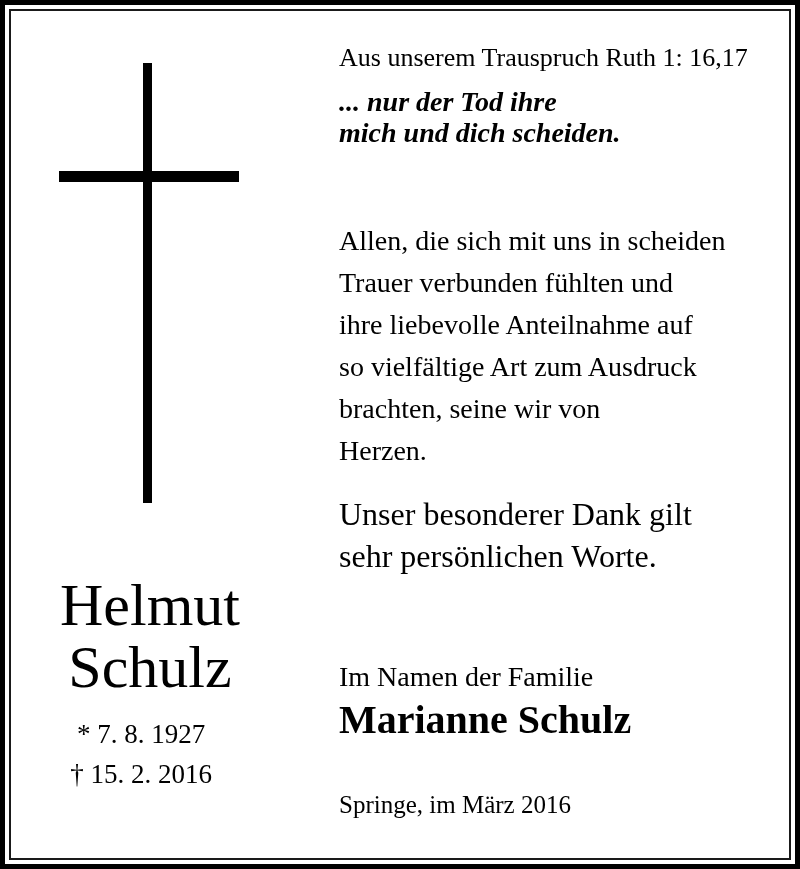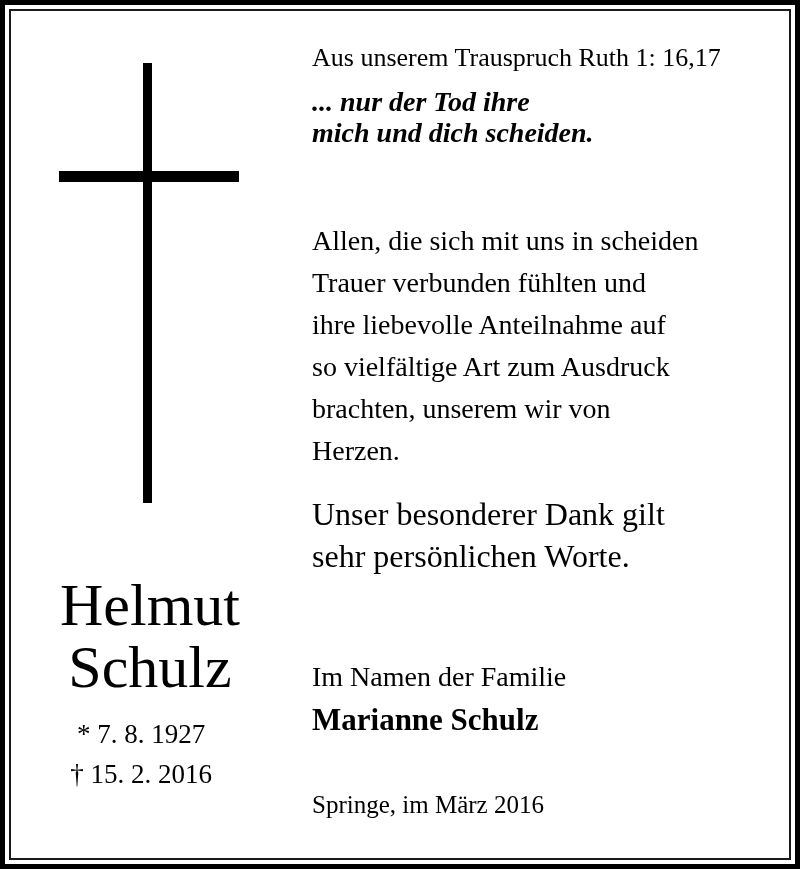--- a/index.html
+++ b/index.html
@@ -58,21 +58,21 @@
   .dates-block {
     left: 6px;
     top: 709px;
     width: 260px;
     text-align: center;
     font-size: 27px;
     line-height: 40px;
   }
 
   
-  .right-col { left: 307px; }
+  .right-col { left: 334px; }
   .verse-source {
     top: 36px;
     font-size: 26px;
     line-height: 34px;
     white-space: nowrap;
   }
   .verse {
     top: 81px;
     font-size: 28px;
     line-height: 31px;
@@ -94,21 +94,21 @@
   }
   .closing {
     top: 651px;
     white-space: nowrap;
   }
   .closing-intro {
     font-size: 28px;
     line-height: 42px;
   }
   .closing-name {
-    font-size: 31px;
+    font-size: 40px;
     line-height: 43px;
     font-weight: bold;
   }
   .place-date {
     top: 783px;
     font-size: 25px;
     line-height: 34px;
     white-space: nowrap;
   }
 </style>
@@ -138,21 +138,21 @@
   <div class="abs right-col verse">
     <div>... nur der Tod ihre</div>
     <div>mich und dich scheiden.</div>
   </div>
 
   <div class="abs right-col thanks">
     <div>Allen, die sich mit uns in scheiden</div>
     <div>Trauer verbunden fühlten und</div>
     <div>ihre liebevolle Anteilnahme auf</div>
     <div>so vielfältige Art zum Ausdruck</div>
-    <div>brachten, unserem wir von</div>
+    <div>brachten, seine wir von</div>
     <div>Herzen.</div>
   </div>
 
   <div class="abs right-col special-thanks">
     <div>Unser besonderer Dank gilt</div>
     <div>sehr persönlichen Worte.</div>
   </div>
 
   <div class="abs right-col closing">
     <div class="closing-intro">Im Namen der Familie</div>

